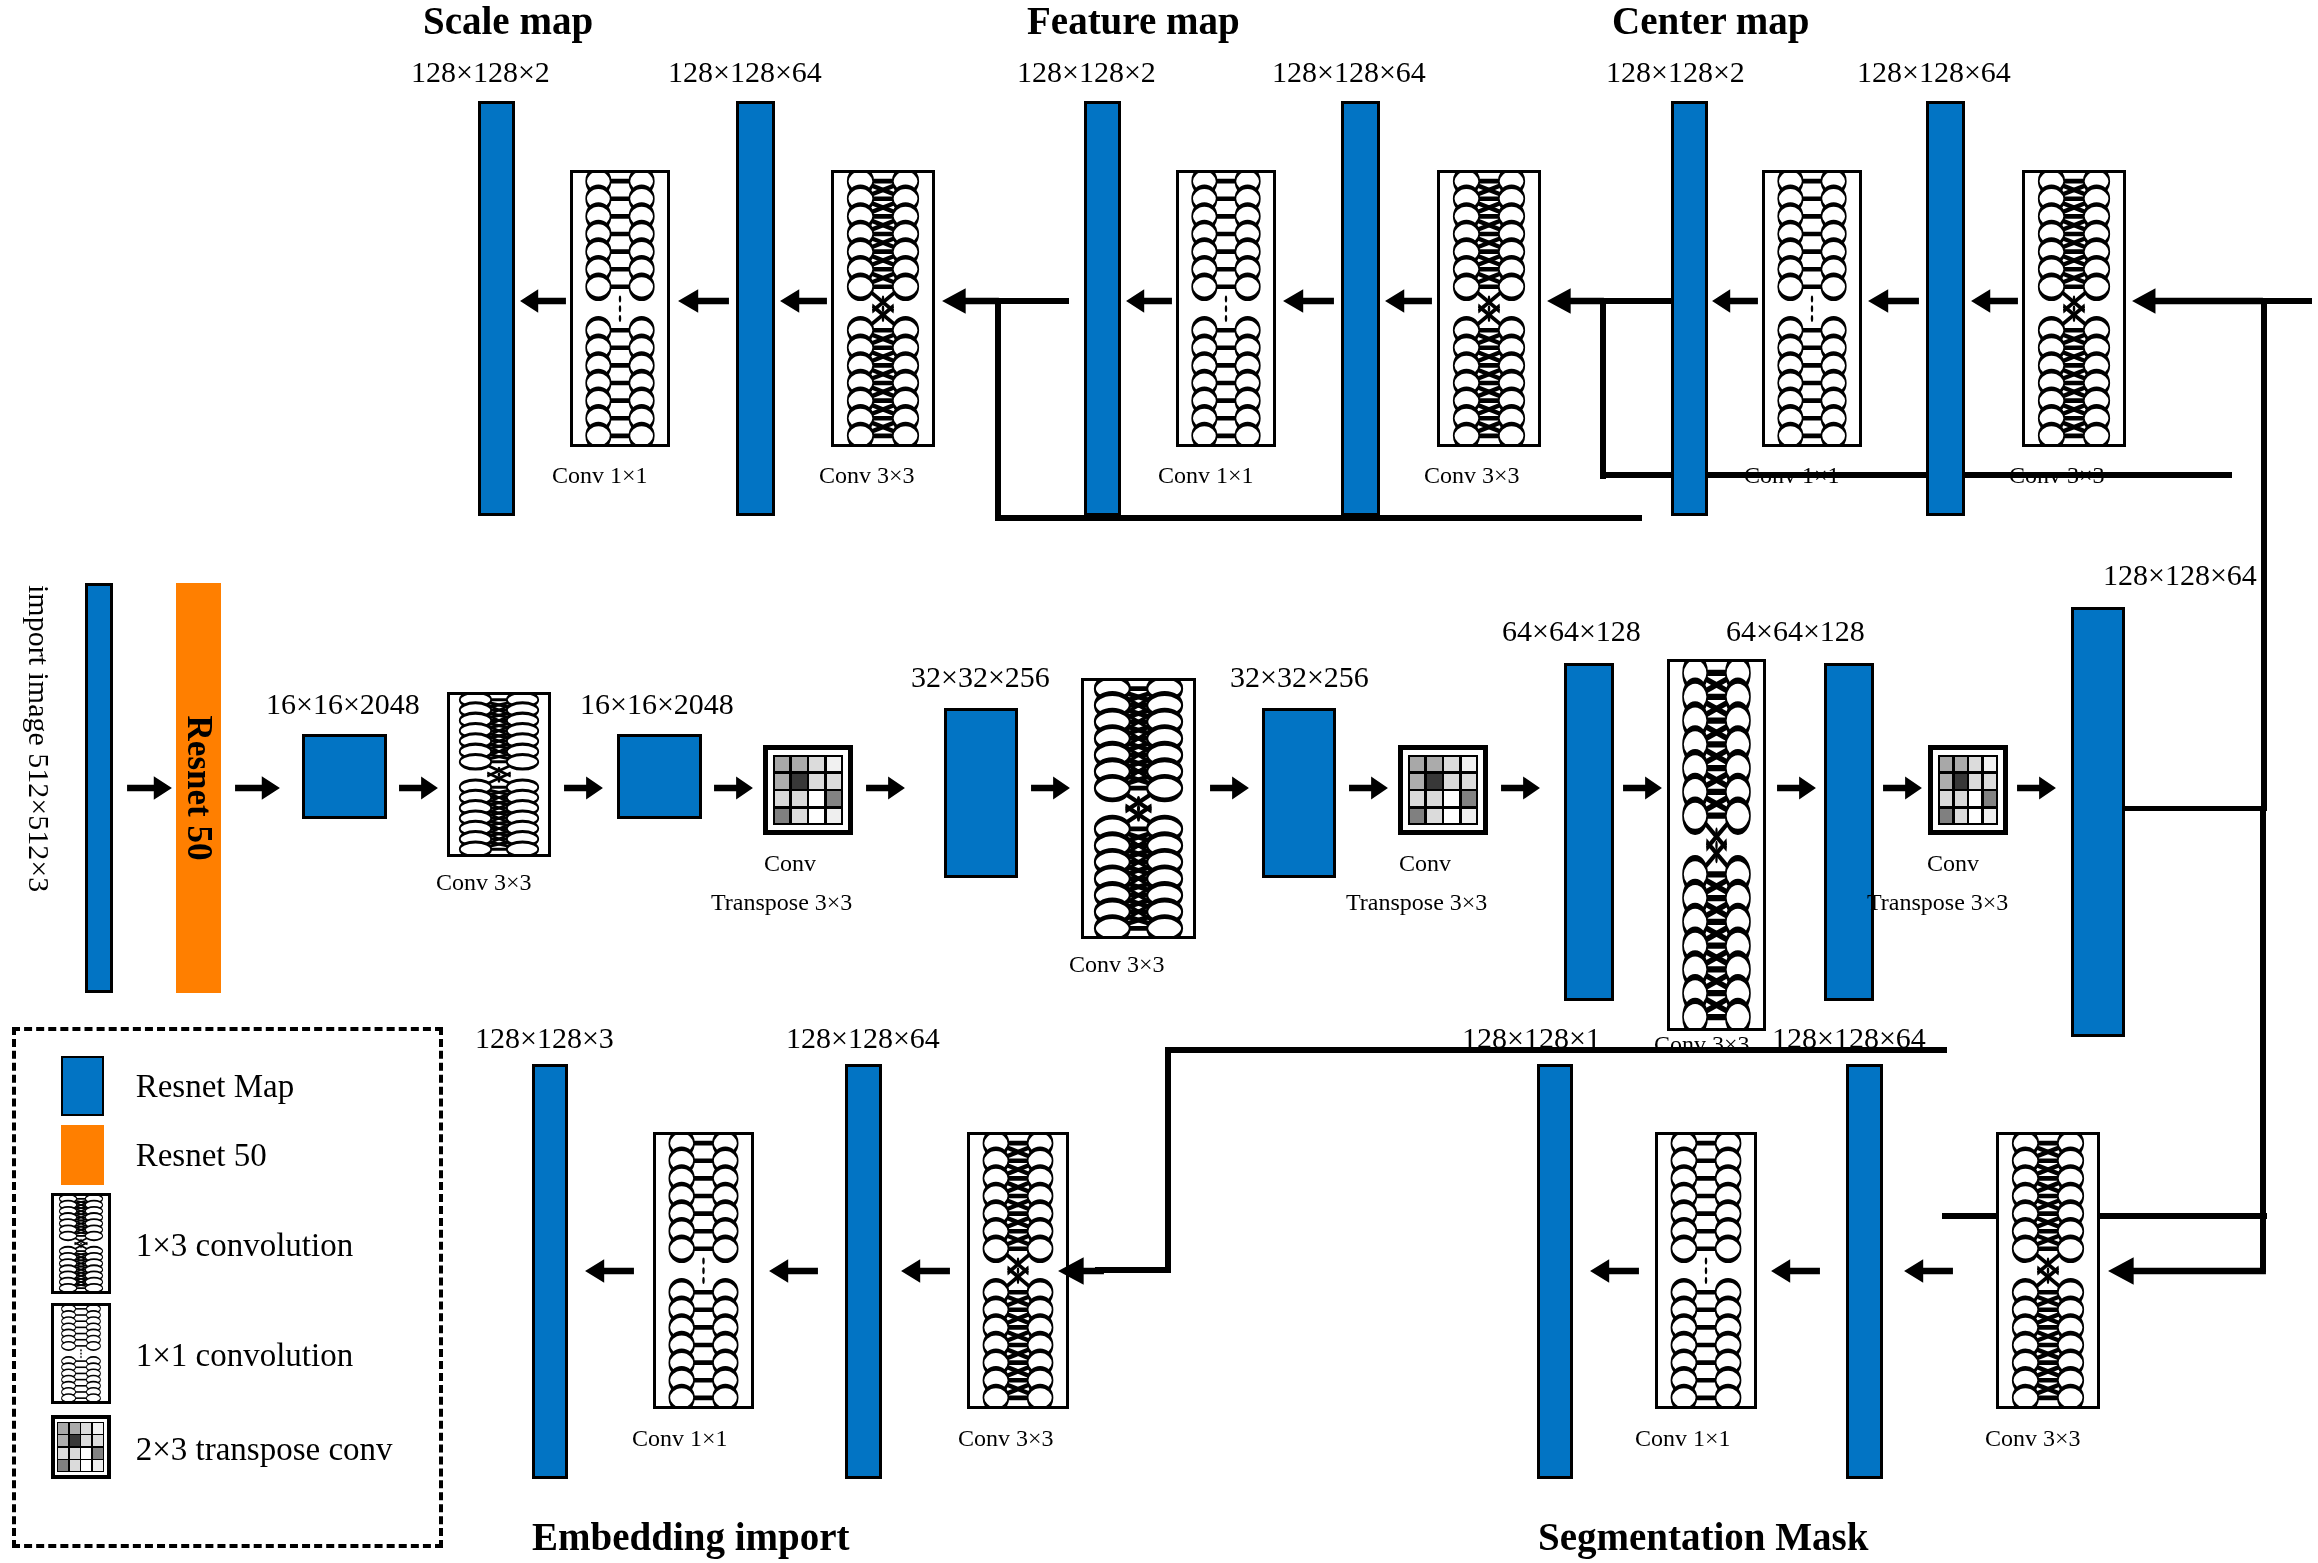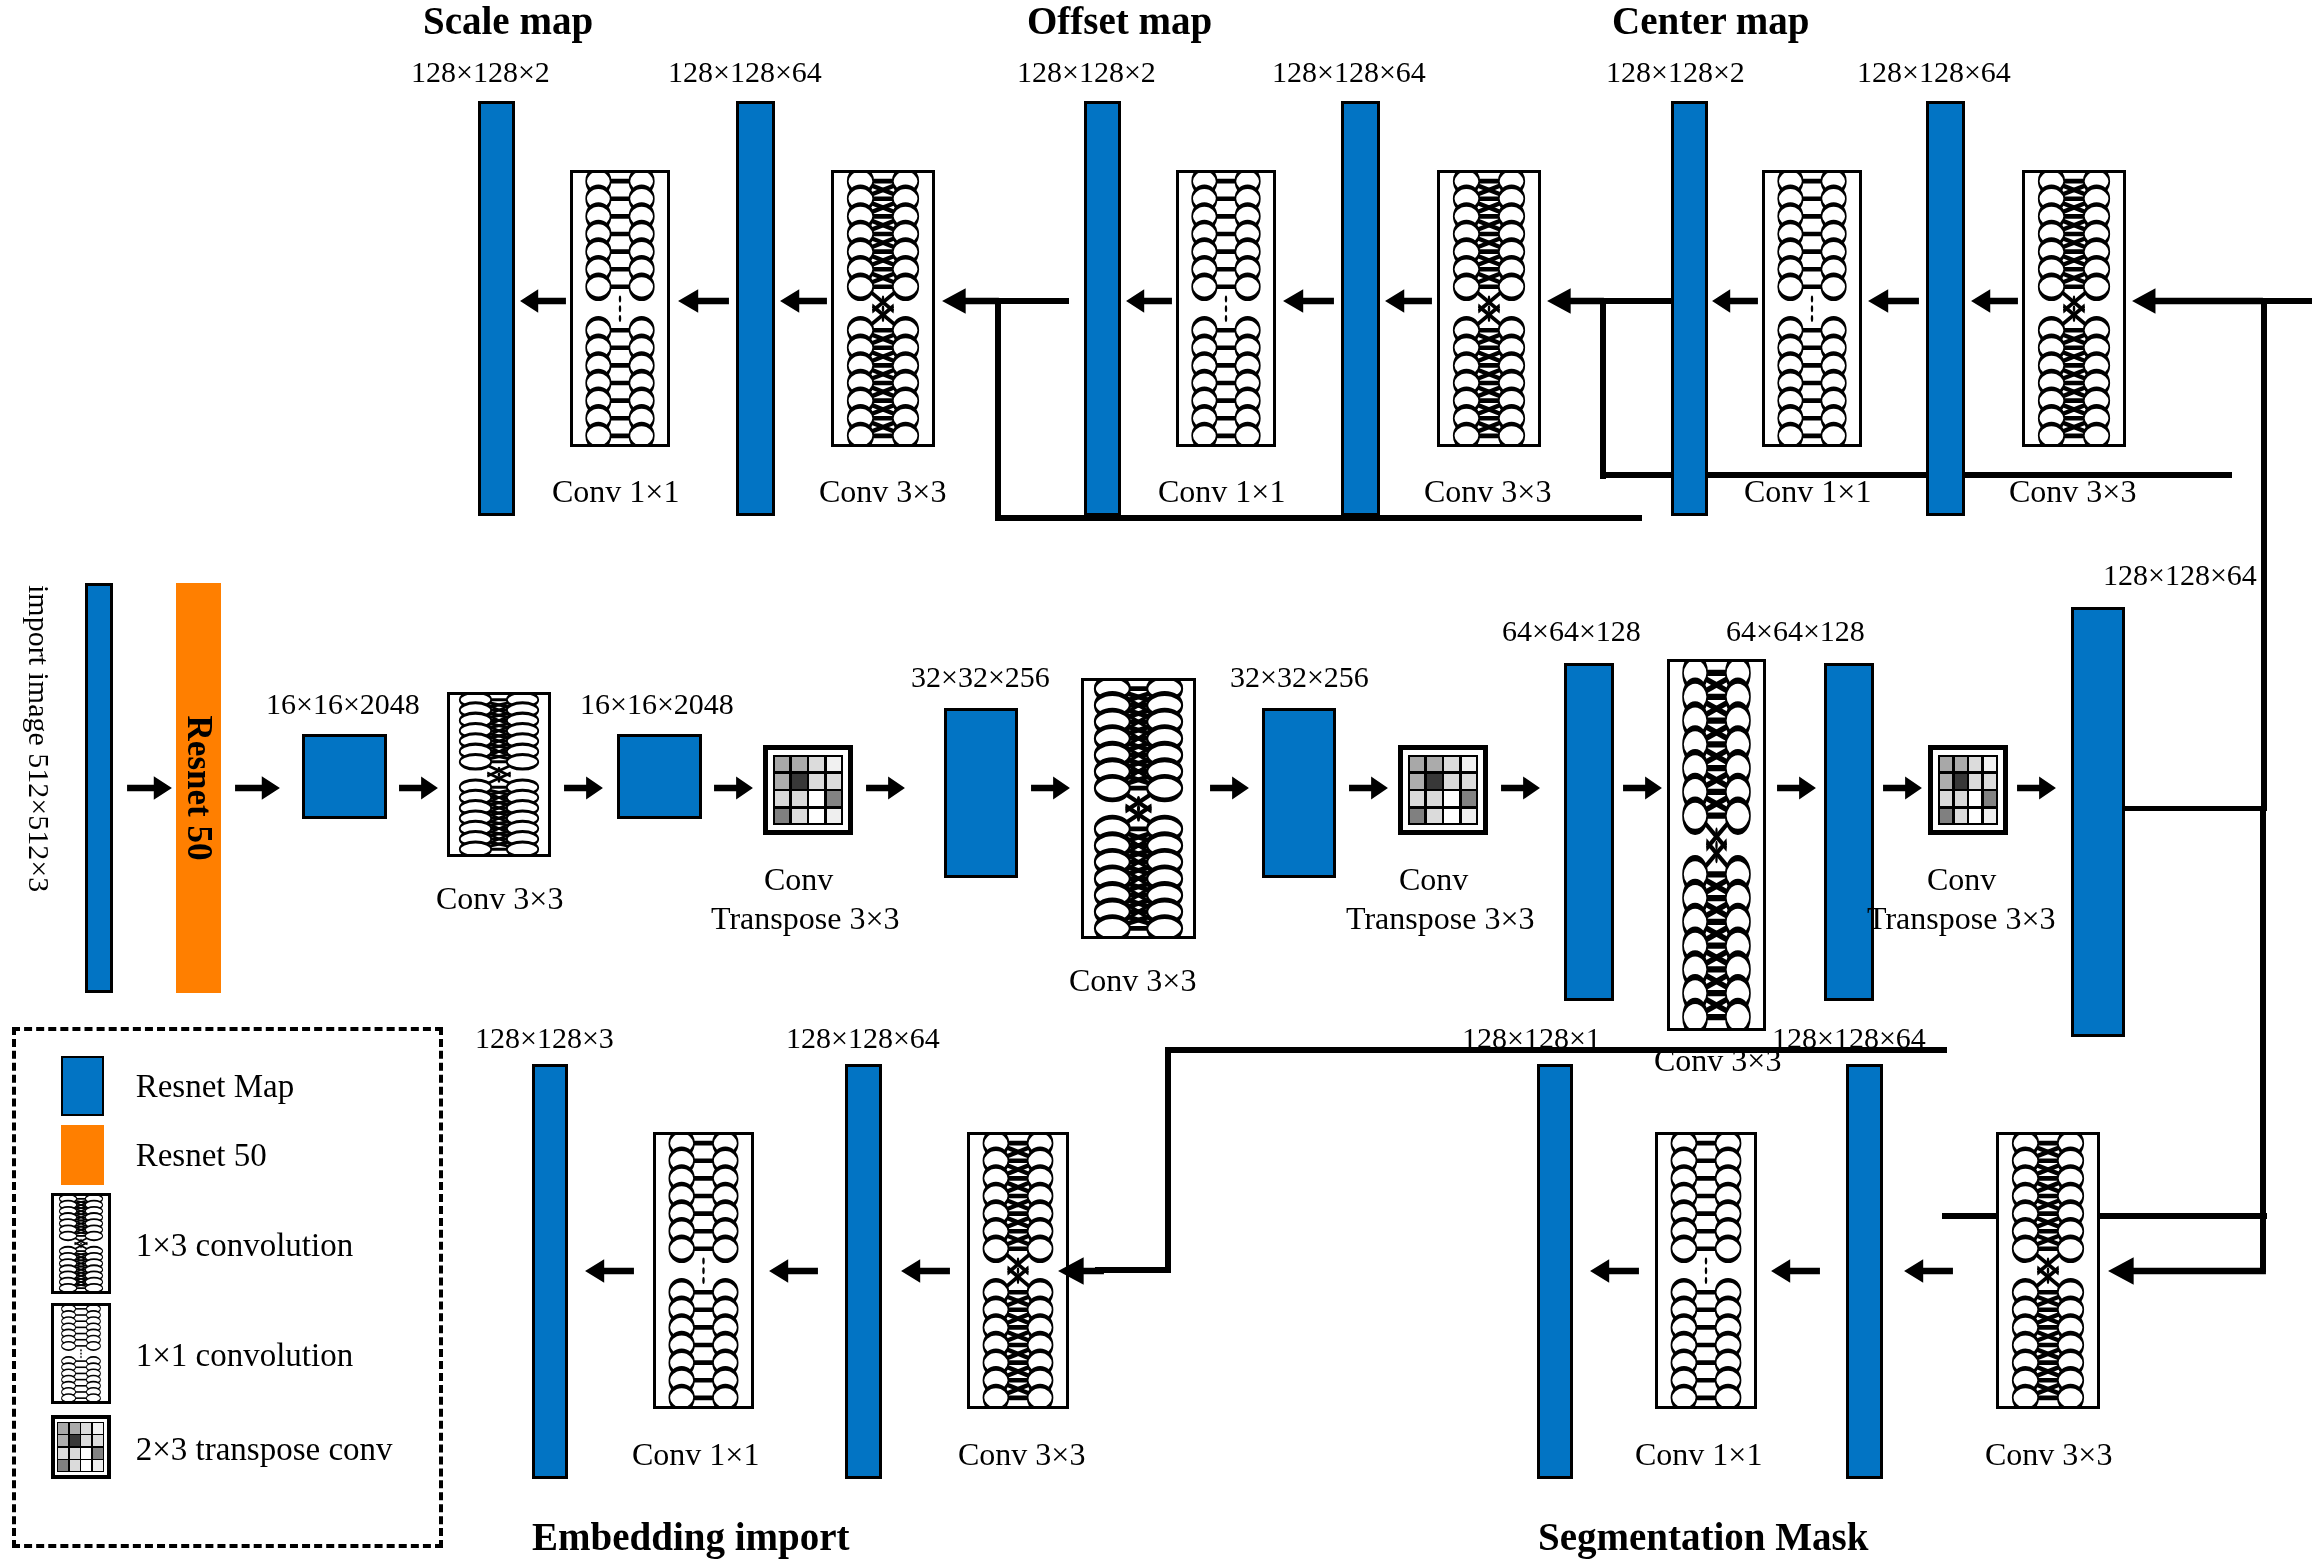--- a/index.html
+++ b/index.html
@@ -1,21 +1,21 @@
 <!DOCTYPE html>
 <html style="font-size:8.5px"><head>
 <meta charset="utf-8">
 <style>
   html,body{margin:0;padding:0;background:#ffffff;}
   body{font-family:"Liberation Serif","DejaVu Serif",serif;}
   #stage{position:relative;width:2319px;height:1563px;background:#fff;overflow:hidden;}
   .abs{position:absolute;}
   .lbl{position:absolute;white-space:nowrap;color:#000;line-height:1;}
   .dim{font-size:30px;}
-  .cap{font-size:32px;margin-top:12px;}
+  .cap{font-size:24px;}
   .ttl{font-size:39px;font-weight:bold;}
   .fmap{position:absolute;background:#0274C4;border:3.7px solid #000;box-sizing:border-box;}
   .rnet{position:absolute;background:#FF7F00;box-sizing:border-box;}
   .rnet span{
     position:absolute;left:50%;top:50%;
     transform:translate(-50%,-50%) rotate(90deg);
     font-size:35px;font-weight:bold;white-space:nowrap;color:#000;
   }
   .vtext{position:absolute;white-space:nowrap;font-size:30px;color:#000;
     transform-origin:0 0;transform:rotate(90deg);}
@@ -30,21 +30,21 @@
   .arr svg{display:block;}
   .legend{position:absolute;border:4.8px dashed #000;box-sizing:border-box;background:#fff;}
   .lgtxt{position:absolute;font-size:33px;color:#000;white-space:nowrap;}
 </style>
 </head>
 <body>
 
 <div id="stage">
 
   <div class="lbl ttl" style="left:423px;top:1.1px;">Scale map</div>
-  <div class="lbl ttl" style="left:1027px;top:1.1px;">Offset map</div>
+  <div class="lbl ttl" style="left:1027px;top:1.1px;">Feature map</div>
   <div class="lbl ttl" style="left:1612px;top:1.1px;">Center map</div>
 
   <div class="lbl dim" style="left:411px;top:57px;">128×128×2</div>
   <div class="lbl dim" style="left:668px;top:57px;">128×128×64</div>
   <div class="lbl dim" style="left:1017px;top:57px;">128×128×2</div>
   <div class="lbl dim" style="left:1272px;top:57px;">128×128×64</div>
   <div class="lbl dim" style="left:1606px;top:57px;">128×128×2</div>
   <div class="lbl dim" style="left:1857px;top:57px;">128×128×64</div>
 
   <div class="fmap" style="left:478px;top:101px;width:37px;height:415px;"></div>

